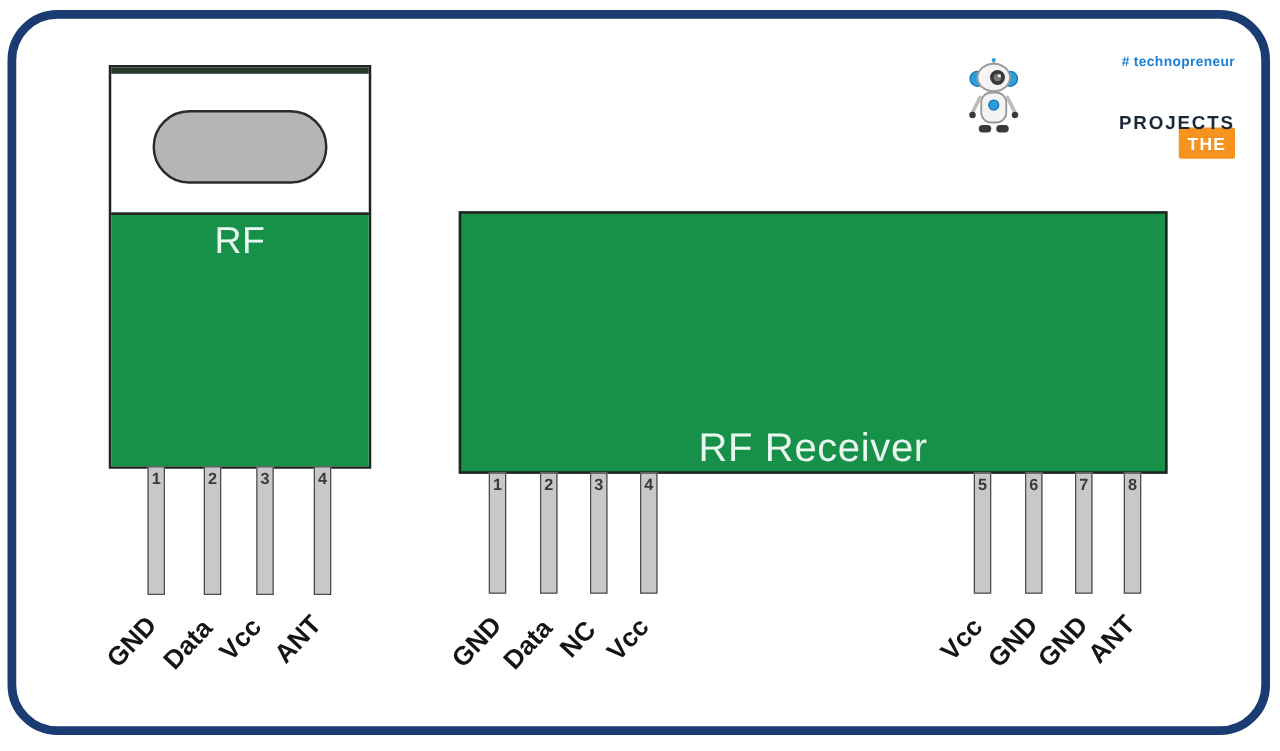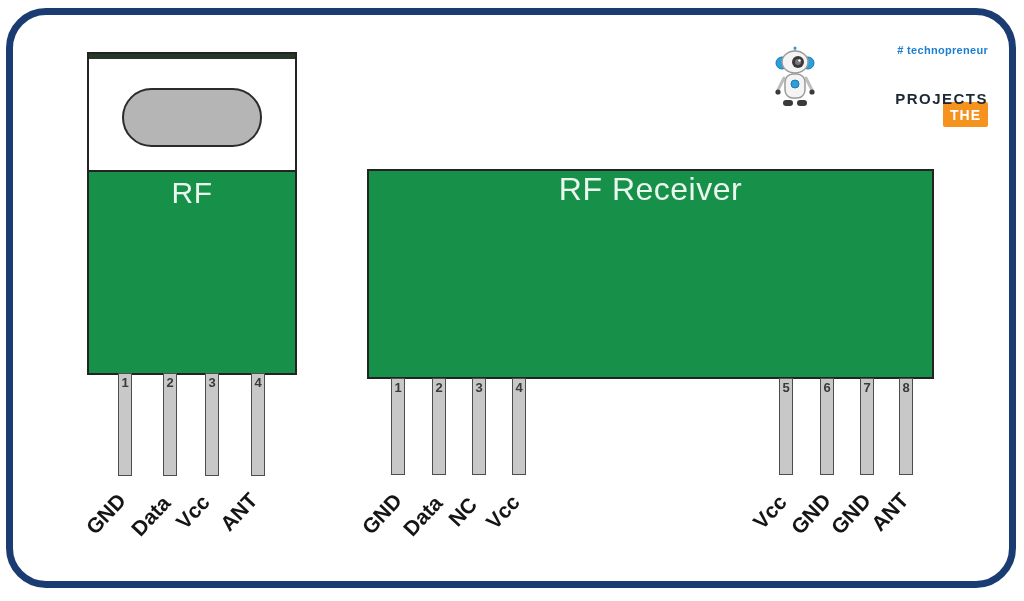--- a/index.html
+++ b/index.html
@@ -54,21 +54,21 @@
     letter-spacing: 0.5px;
   }
 
   
   .rx-body {
     position: absolute;
     left: 367px; top: 169px;
     width: 567px; height: 210px;
     background: #17904a;
     border: 2px solid #232323;
-    display: flex; align-items: flex-start; justify-content: center;
+    display: flex; align-items: flex-end; justify-content: center;
     color: #eaf7ee;
     font-size: 32px;
     letter-spacing: 0.5px;
   }
 
   
   .pin {
     position: absolute;
     width: 14px;
     background: #c8c8c8;

